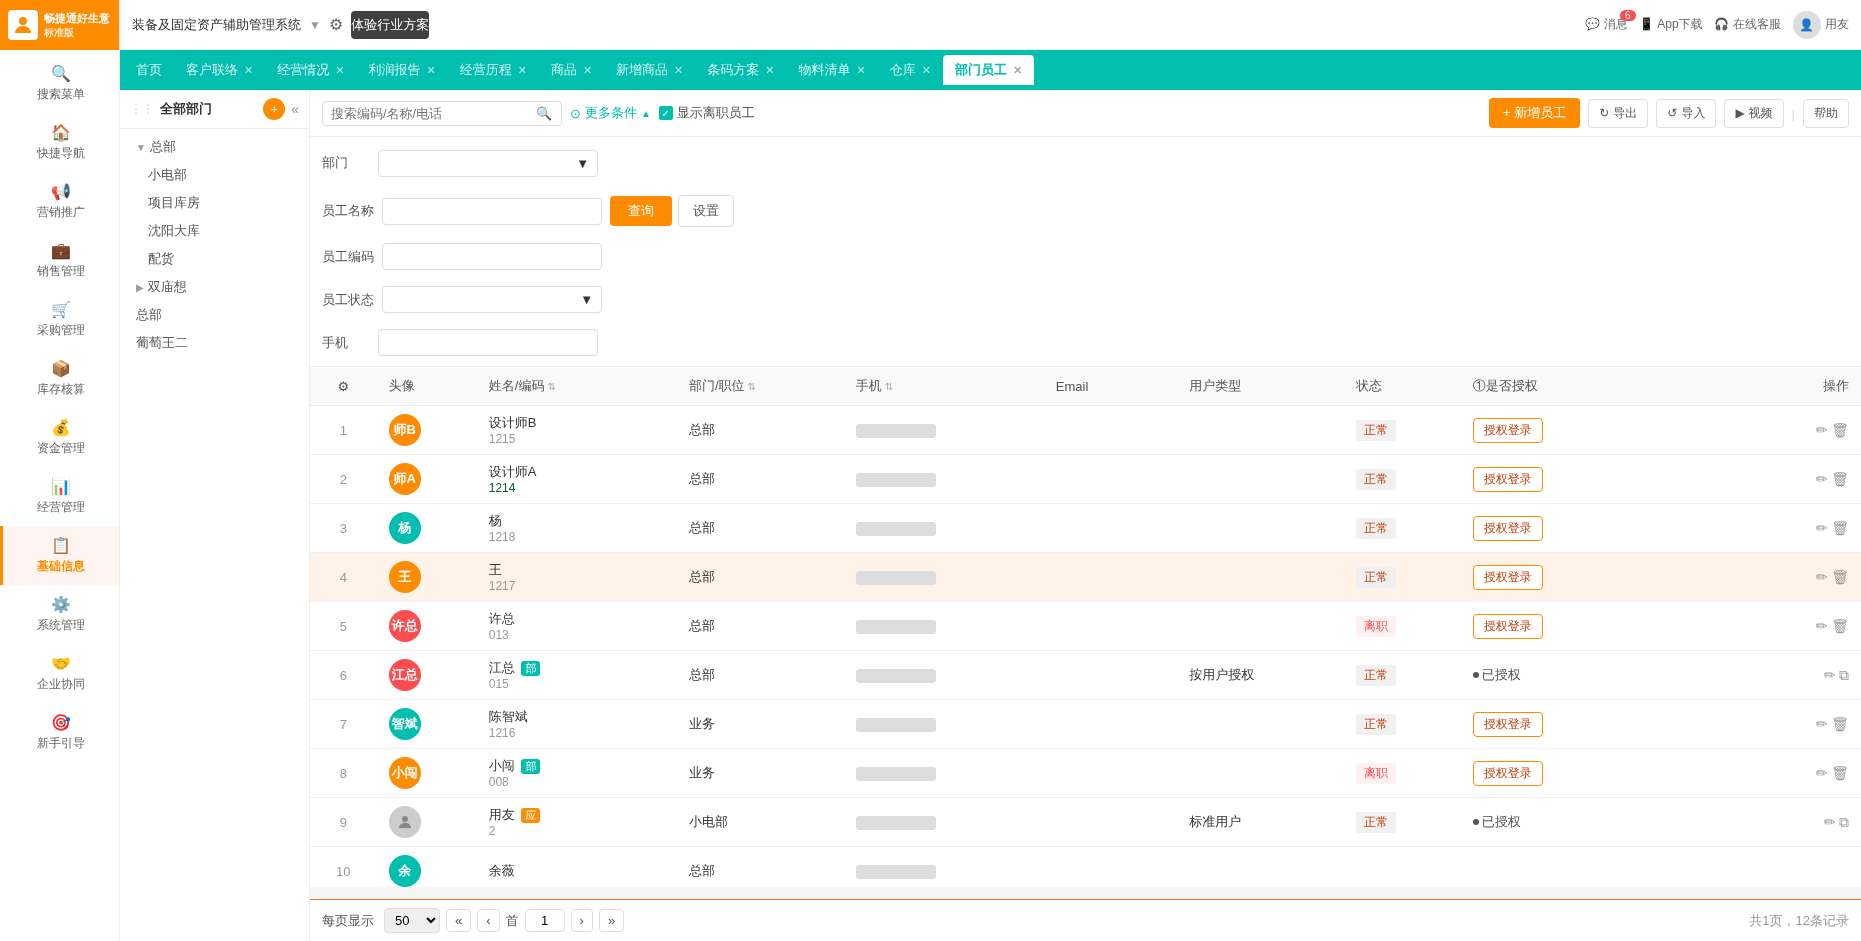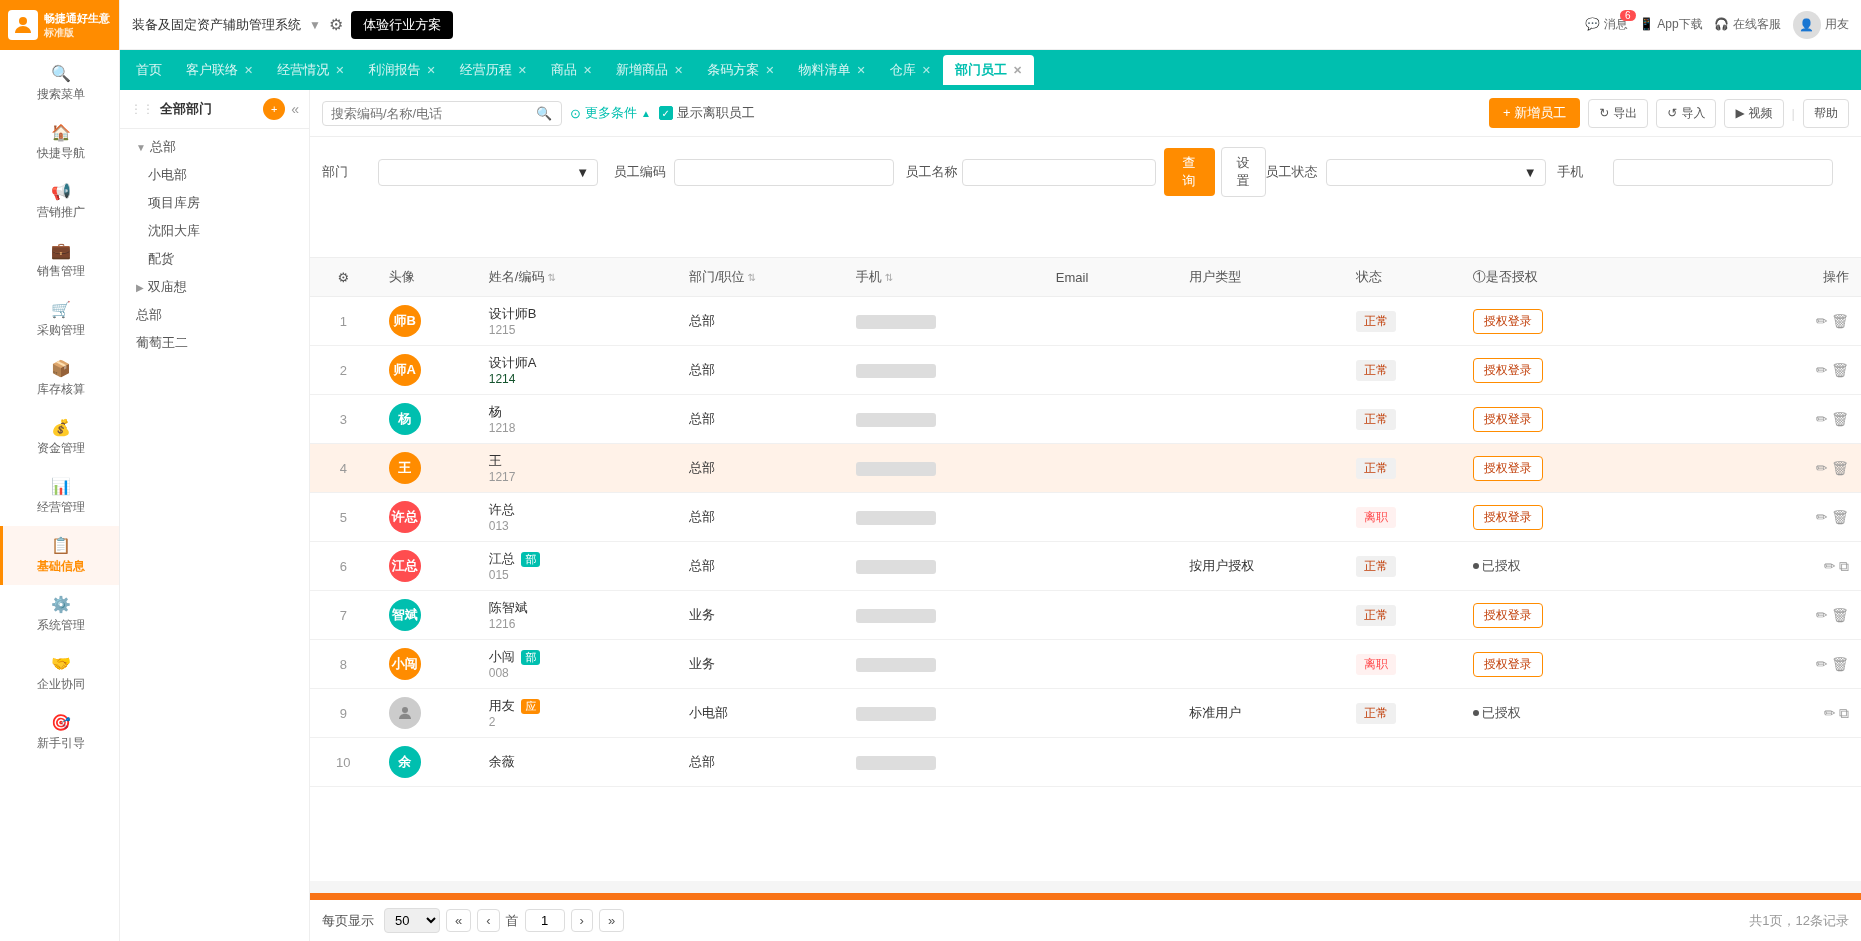--- a/index.html
+++ b/index.html
@@ -16,21 +16,21 @@
     .sidebar-item .nav-icon { font-size: 16px; }
 
     
     .main { flex: 1; display: flex; flex-direction: column; overflow: hidden; }
 
     
     .topbar { height: 50px; background: #fff; display: flex; align-items: center; padding: 0 12px; border-bottom: 1px solid #eee; gap: 8px; }
     .topbar-right { display: flex; align-items: center; gap: 12px; font-size: 12px; color: #666; }
     .topbar-right .badge-wrap { position: relative; cursor: pointer; }
     .badge { position: absolute; top: -6px; right: -8px; background: #ff4d4f; color: #fff; border-radius: 10px; font-size: 10px; padding: 0 4px; min-width: 16px; text-align: center; }
-    .btn-experience { background: #000000; color: #fff; border: none; border-radius: 4px; padding: 5px 12px; cursor: pointer; font-size: 13px; }
+    .btn-experience { background: #404040; color: #fff; border: none; border-radius: 4px; padding: 5px 0; cursor: pointer; font-size: 13px; }
     .gear-btn { background: none; border: none; cursor: pointer; color: #666; font-size: 16px; }
     .topbar-user { display: flex; align-items: center; gap: 4px; cursor: pointer; }
     .topbar-user .avatar { width: 28px; height: 28px; border-radius: 50%; background: #ddd; display: flex; align-items: center; justify-content: center; font-size: 12px; }
 
     
     .nav-tabs { background: #00bfaf; display: flex; align-items: center; height: 40px; padding: 0 4px; gap: 0; overflow-x: auto; flex-shrink: 0; }
     .nav-tab { display: flex; align-items: center; gap: 4px; padding: 6px 12px; color: rgba(255,255,255,0.85); font-size: 13px; cursor: pointer; white-space: nowrap; border-radius: 4px 4px 0 0; }
     .nav-tab.active { background: #fff; color: #00bfaf; font-weight: bold; }
     .nav-tab .tab-close { font-size: 11px; color: rgba(255,255,255,0.7); margin-left: 2px; }
     .nav-tab.active .tab-close { color: #aaa; }
@@ -59,21 +59,21 @@
     .search-input-wrap { display: flex; align-items: center; border: 1px solid #ddd; border-radius: 4px; padding: 4px 8px; flex: 0 0 240px; }
     .search-input-wrap input { border: none; outline: none; font-size: 13px; width: 180px; }
     .more-conditions { display: flex; align-items: center; gap: 4px; color: #00bfaf; cursor: pointer; font-size: 13px; }
     .show-resigned { display: flex; align-items: center; gap: 4px; color: #555; font-size: 13px; cursor: pointer; }
     .show-resigned .checkbox { width: 14px; height: 14px; border: 1px solid #00bfaf; background: #00bfaf; border-radius: 2px; display: flex; align-items: center; justify-content: center; color: #fff; font-size: 10px; }
     .toolbar-right { margin-left: auto; display: flex; align-items: center; gap: 8px; }
     .btn-add { background: #ff8c00; color: #fff; border: none; border-radius: 4px; padding: 6px 14px; cursor: pointer; font-size: 13px; display: flex; align-items: center; gap: 4px; }
     .btn-action { background: none; border: 1px solid #ddd; border-radius: 4px; padding: 5px 10px; cursor: pointer; font-size: 12px; color: #555; display: flex; align-items: center; gap: 4px; }
 
     
-    .filter-bar { background: #fff; padding: 10px 12px; border-bottom: 1px solid #eee; display: grid; grid-template-columns: 1fr 1fr 1fr 1fr 1fr; grid-template-rows: 1fr 1fr; gap: 0; }
+    .filter-bar { background: #fff; padding: 10px 12px; border-bottom: 1px solid #eee; display: grid; grid-template-columns: 1fr; grid-template-rows: 1fr 1fr; gap: 16px; }
     .filter-item { display: flex; align-items: center; gap: 8px; }
     .filter-label { font-size: 13px; color: #555; white-space: nowrap; min-width: 48px; }
     .filter-select { flex: 1; border: 1px solid #ddd; border-radius: 4px; padding: 5px 8px; font-size: 13px; color: #333; display: flex; align-items: center; justify-content: space-between; cursor: pointer; max-width: 220px; }
     .filter-input { flex: 1; border: 1px solid #ddd; border-radius: 4px; padding: 5px 8px; font-size: 13px; color: #333; outline: none; max-width: 220px; }
     .filter-actions { display: flex; align-items: center; gap: 6px; }
     .btn-query { background: #ff8c00; color: #fff; border: none; border-radius: 4px; padding: 6px 18px; cursor: pointer; font-size: 13px; }
     .btn-reset { background: #fff; color: #555; border: 1px solid #ddd; border-radius: 4px; padding: 6px 14px; cursor: pointer; font-size: 13px; }
 
     
     .table-wrap { flex: 1; overflow-y: auto; background: #fff; }
@@ -87,21 +87,21 @@
     .status-resigned { display: inline-block; padding: 2px 8px; background: #fff1f0; color: #ff4d4f; border-radius: 3px; font-size: 12px; }
     .btn-authorize { border: 1px solid #ff8c00; color: #c2410c; background: #fff; border-radius: 4px; padding: 3px 10px; cursor: pointer; font-size: 12px; }
     .authorized { color: #555; font-size: 13px; display: flex; align-items: center; gap: 3px; }
     .authorized-dot { width: 6px; height: 6px; border-radius: 50%; background: #555; display: inline-block; }
     .op-btn { background: none; border: none; cursor: pointer; color: #999; font-size: 14px; }
     .blurred { background: #ddd; border-radius: 3px; color: transparent; font-size: 12px; display: inline-block; width: 80px; height: 14px; }
     .tag-dept { display: inline-block; background: #00bfaf; color: #fff; border-radius: 3px; font-size: 11px; padding: 0 4px; margin-left: 3px; }
     .tag-app { display: inline-block; background: #ff8c00; color: #fff; border-radius: 3px; font-size: 11px; padding: 0 4px; margin-left: 3px; }
 
     
-    .pagination { background: #fff; border-top: 7px solid #f97316; padding: 8px 12px; display: flex; align-items: center; gap: 6px; font-size: 13px; color: #555; margin-top: 12px; }
+    .pagination { background: #fff; border-top: 1px solid #f97316; padding: 8px 12px; display: flex; align-items: center; gap: 6px; font-size: 13px; color: #555; margin-top: 12px; }
     .pagination .page-size-label { margin-right: 4px; }
     .page-size-select { border: 1px solid #ddd; border-radius: 4px; padding: 3px 6px; font-size: 13px; }
     .page-btn { border: 1px solid #ddd; border-radius: 4px; padding: 3px 8px; cursor: pointer; background: #fff; color: #555; font-size: 13px; }
     .page-input { border: 1px solid #ddd; border-radius: 4px; padding: 3px 6px; width: 40px; text-align: center; font-size: 13px; }
     .page-total { margin-left: auto; color: #999; font-size: 13px; }
   </style>
 </head>
 <body>
 
 <div class="sidebar">
@@ -322,30 +322,30 @@
 
       <div class="filter-bar">
         <div class="filter-item">
           <span class="filter-label">部门</span>
           <div class="filter-select">
             <span></span>
             <span>▼</span>
           </div>
         </div>
         <div class="filter-item">
-          <span class="filter-label">员工编码</span>
-          <input class="filter-input" type="text" style="">
-        </div>
-        <div class="filter-item">
           <span class="filter-label">员工名称</span>
           <input class="filter-input" type="text" style="">
           <div class="filter-actions">
             <button class="btn-query">查询</button>
             <button class="btn-reset">设置</button>
           </div>
+        </div>
+        <div class="filter-item">
+          <span class="filter-label">员工编码</span>
+          <input class="filter-input" type="text" style="">
         </div>
         <div class="filter-item">
           <span class="filter-label">员工状态</span>
           <div class="filter-select">
             <span></span>
             <span>▼</span>
           </div>
         </div>
         <div class="filter-item">
           <span class="filter-label">手机</span>

